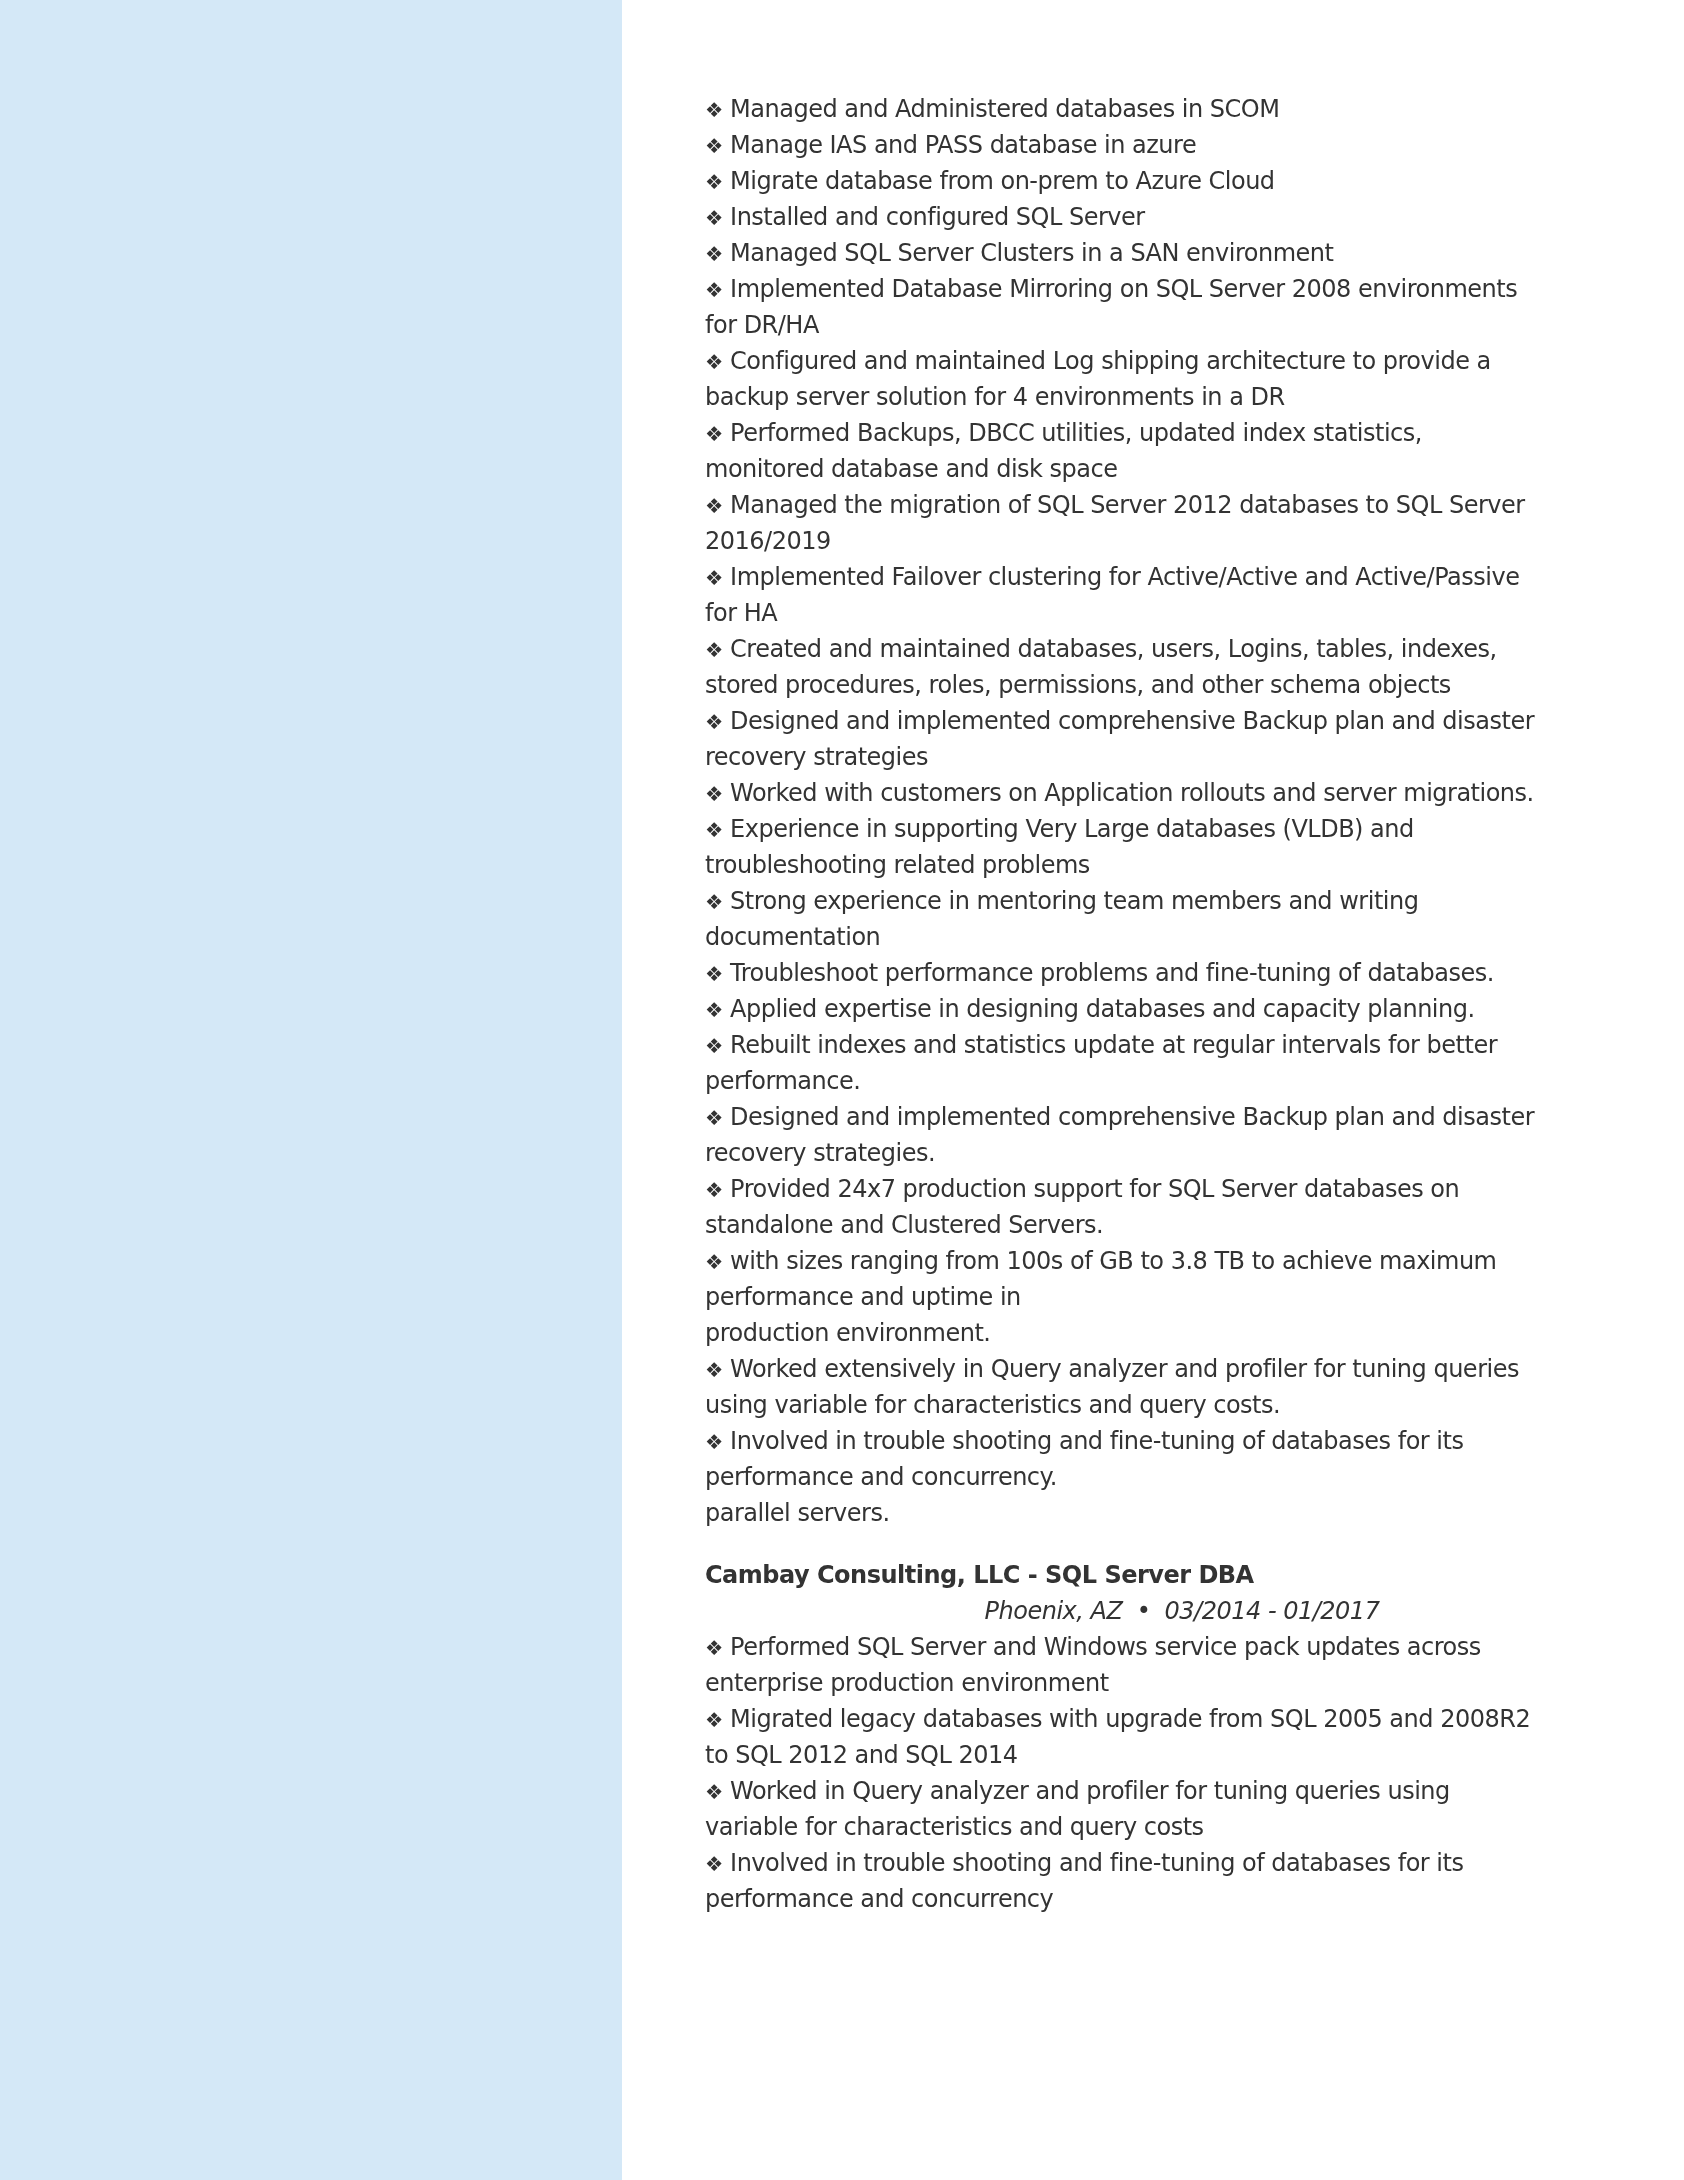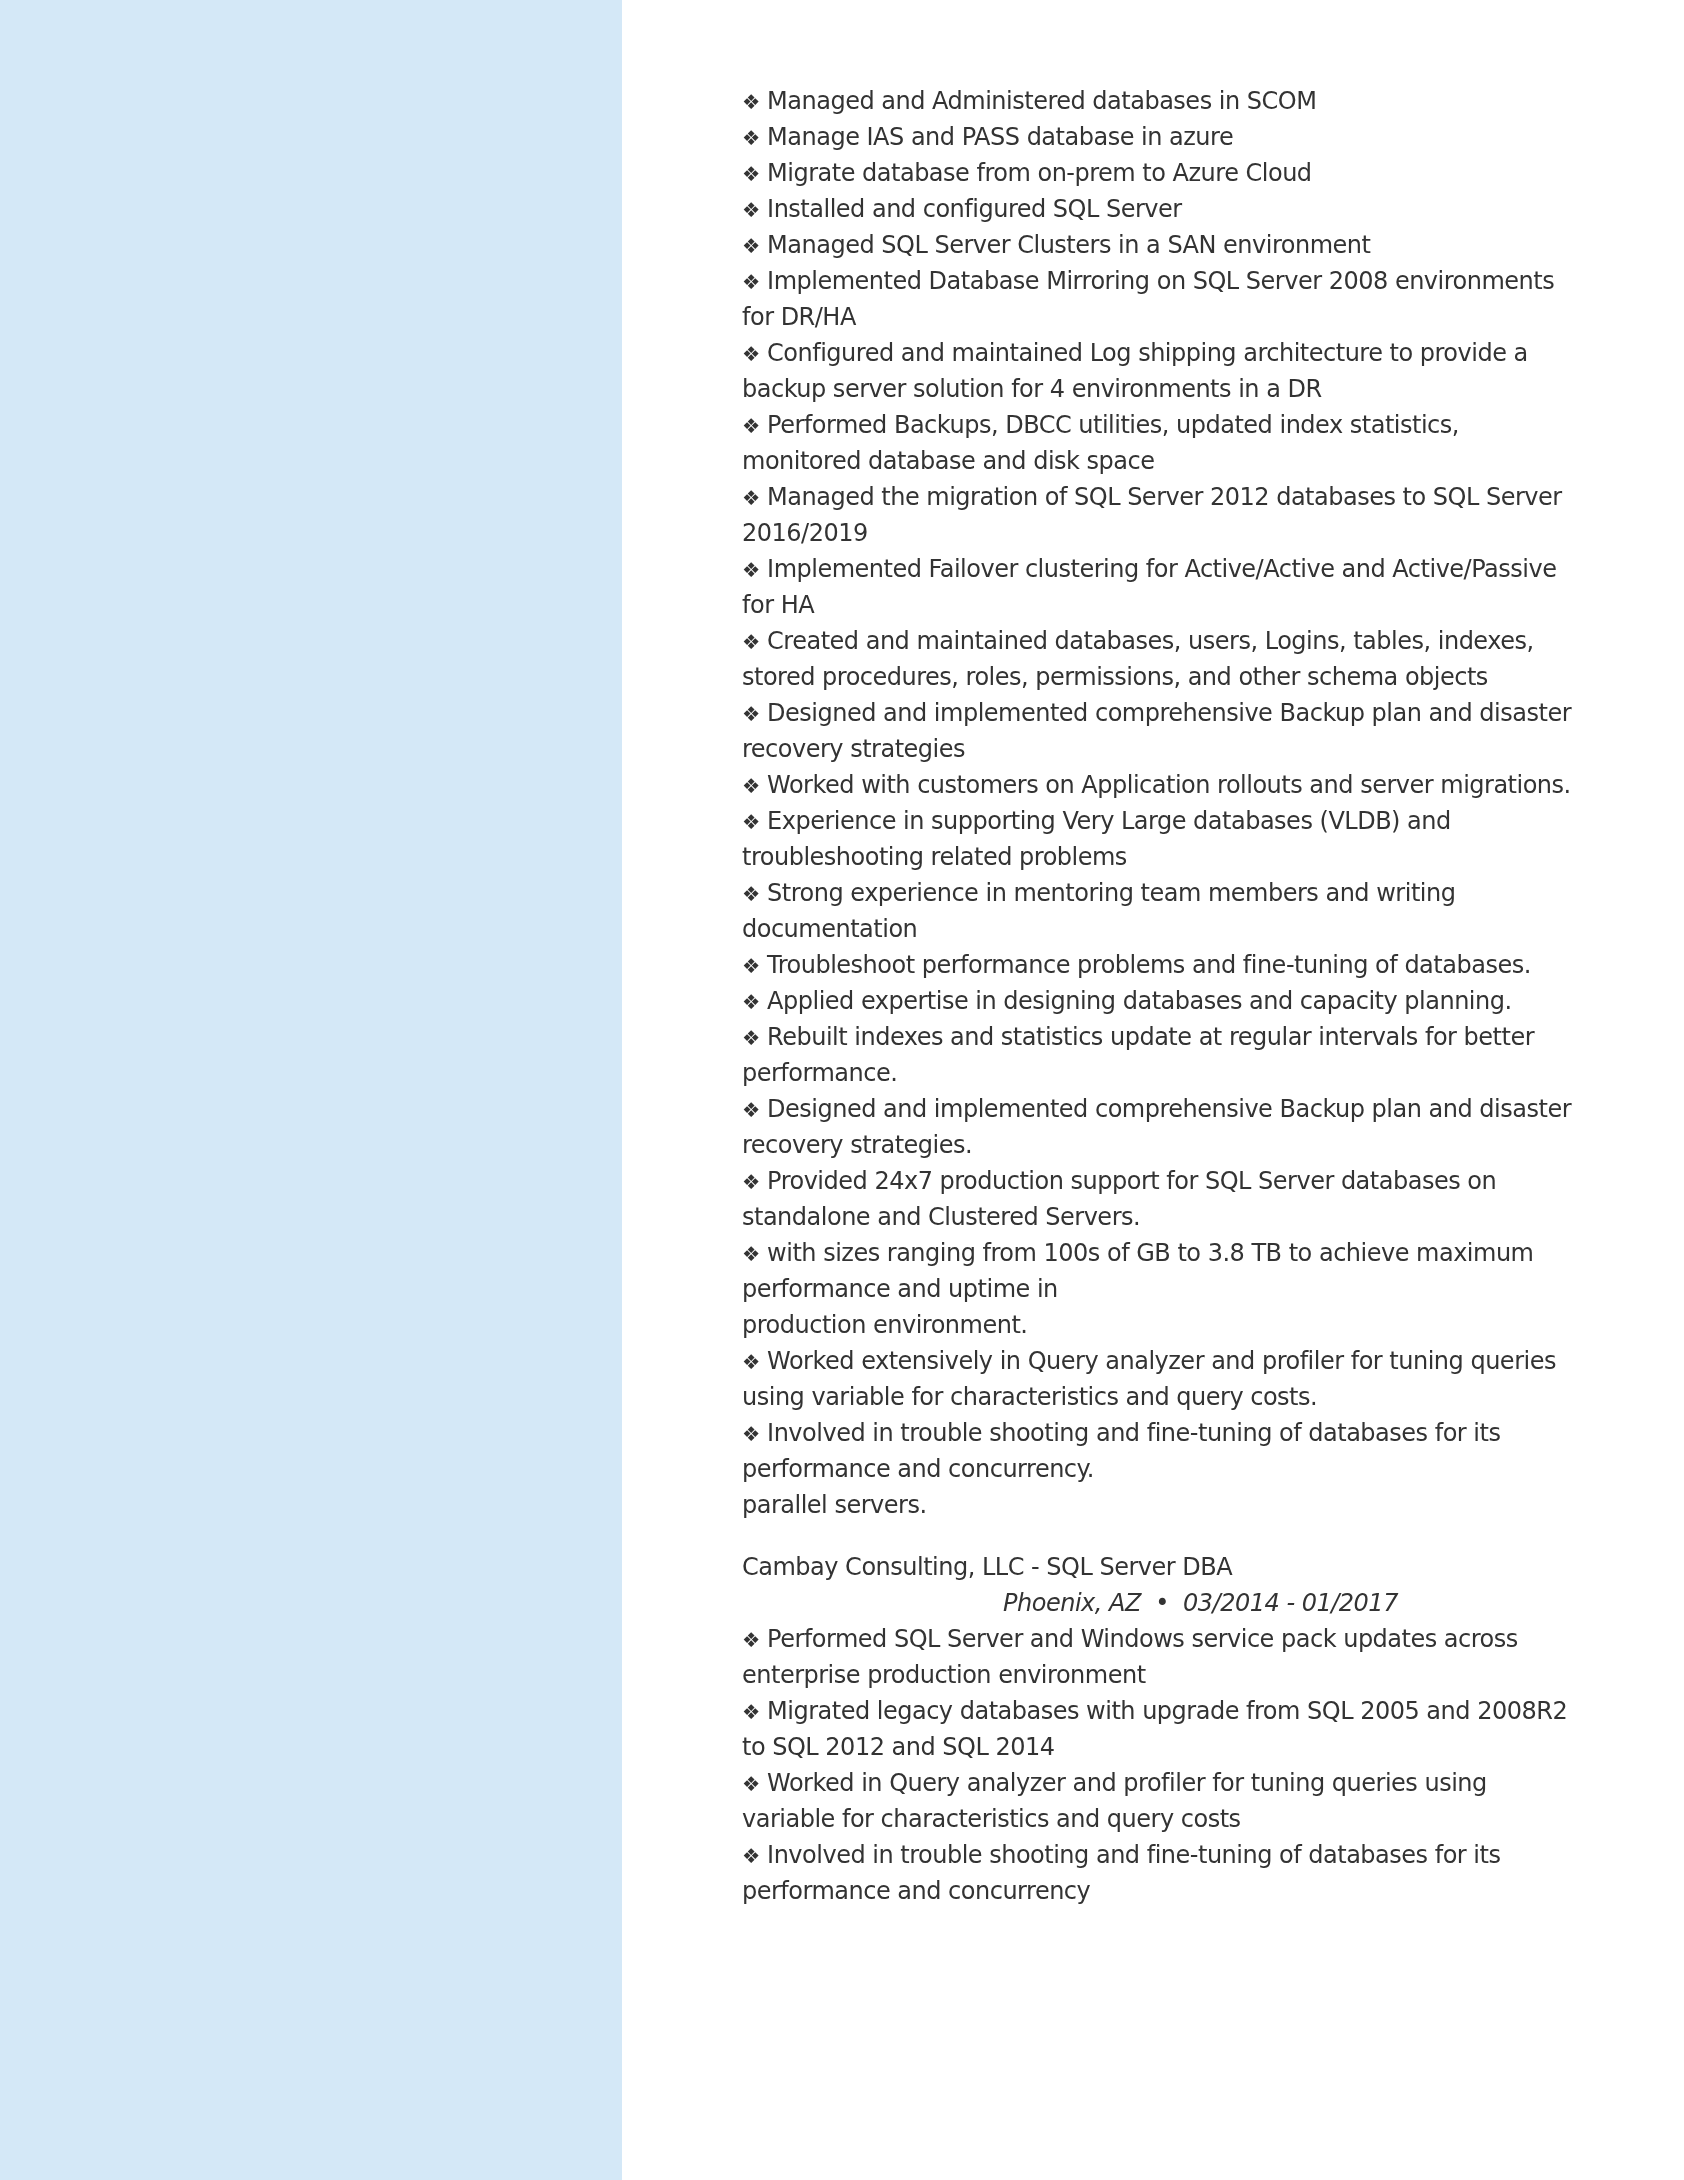--- a/index.html
+++ b/index.html
@@ -10,26 +10,26 @@
       color: #333333;
     }
     .sidebar {
       position: absolute; left: 0; top: 0; width: 622px; height: 2181px;
       background: #d4e8f7;
     }
     .main {
       position: absolute; left: 705px; top: 83px; width: 954px;
     }
     .line {
-      height: 36px; line-height: 36px; font-size: 24px;
-      white-space: nowrap; letter-spacing: -0.5px; margin-left: 37px;
+      height: 36px; line-height: 52px; font-size: 24px;
+      white-space: nowrap; letter-spacing: -0.5px;
     }
     .bullet { font-size: 20.4px; margin-right: 6.8px; letter-spacing: 0; }
     .gap { height: 26.4px; }
-    .job-title { font-weight: normal; }
+    .job-title { font-weight: bold; }
     .job-meta { font-style: italic; }
   </style>
 </head>
 <body>
 
 <div class="sidebar"></div>
 
 <div class="main">
   <div id="section1">
       <div>

